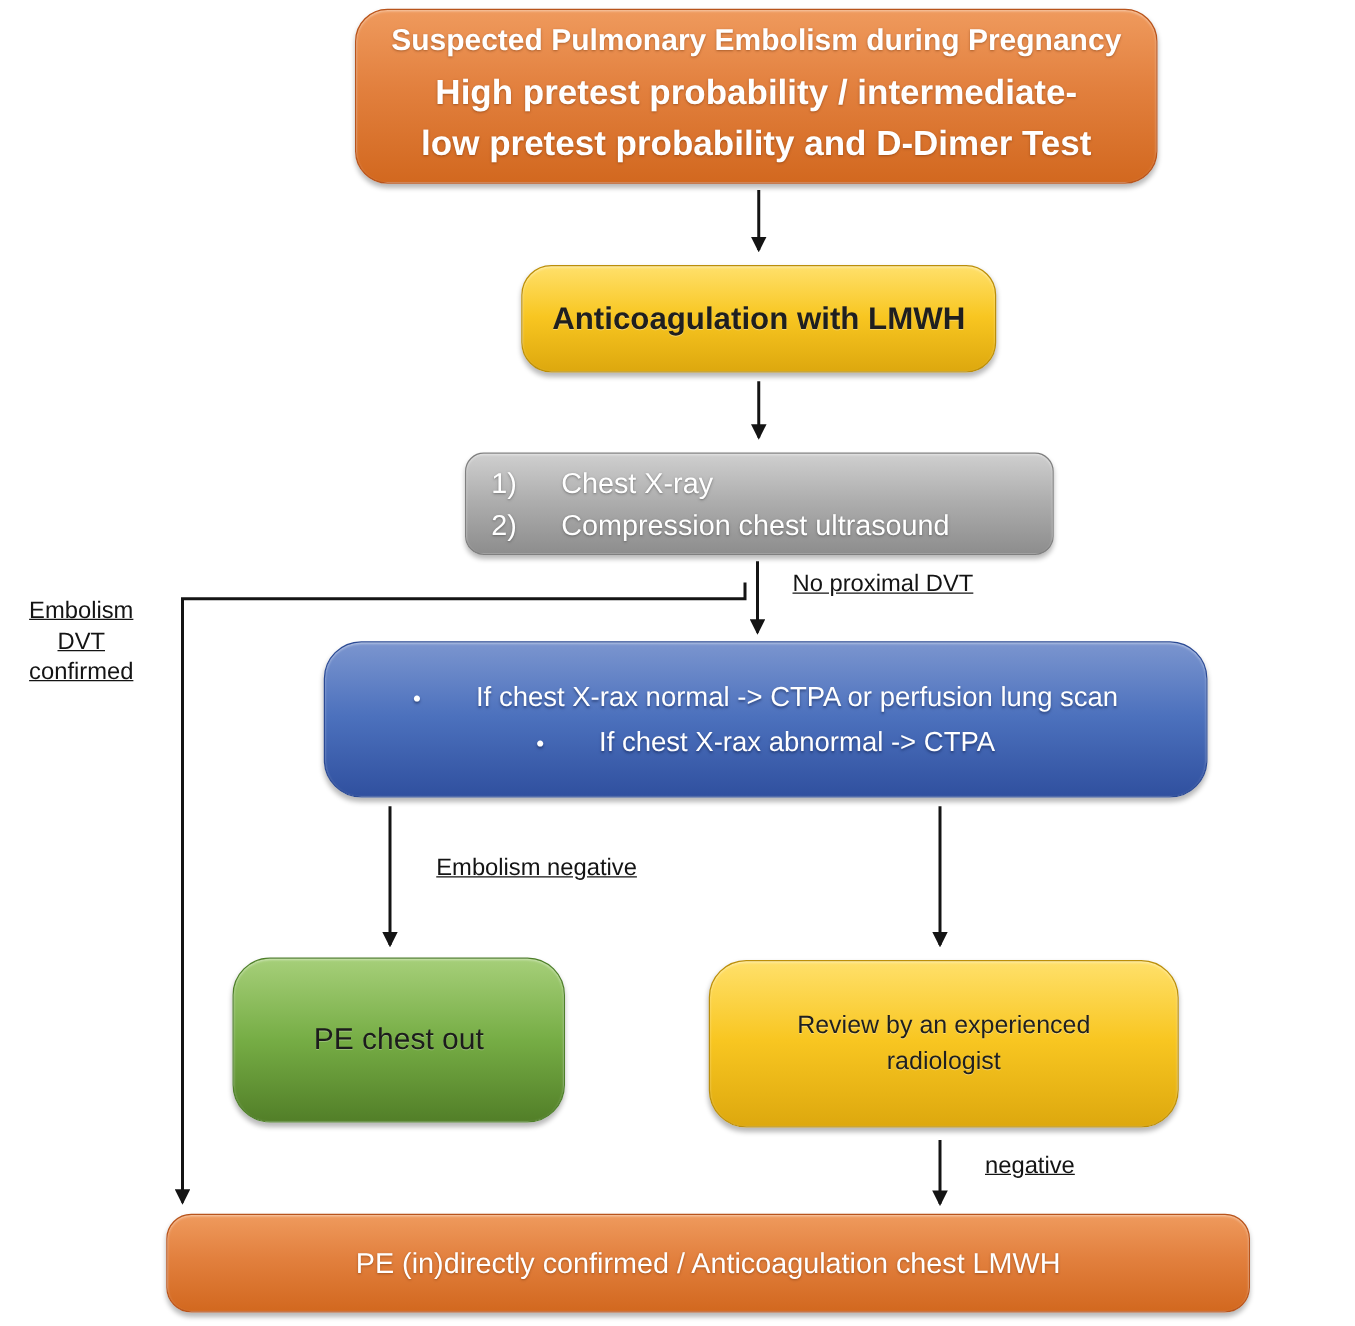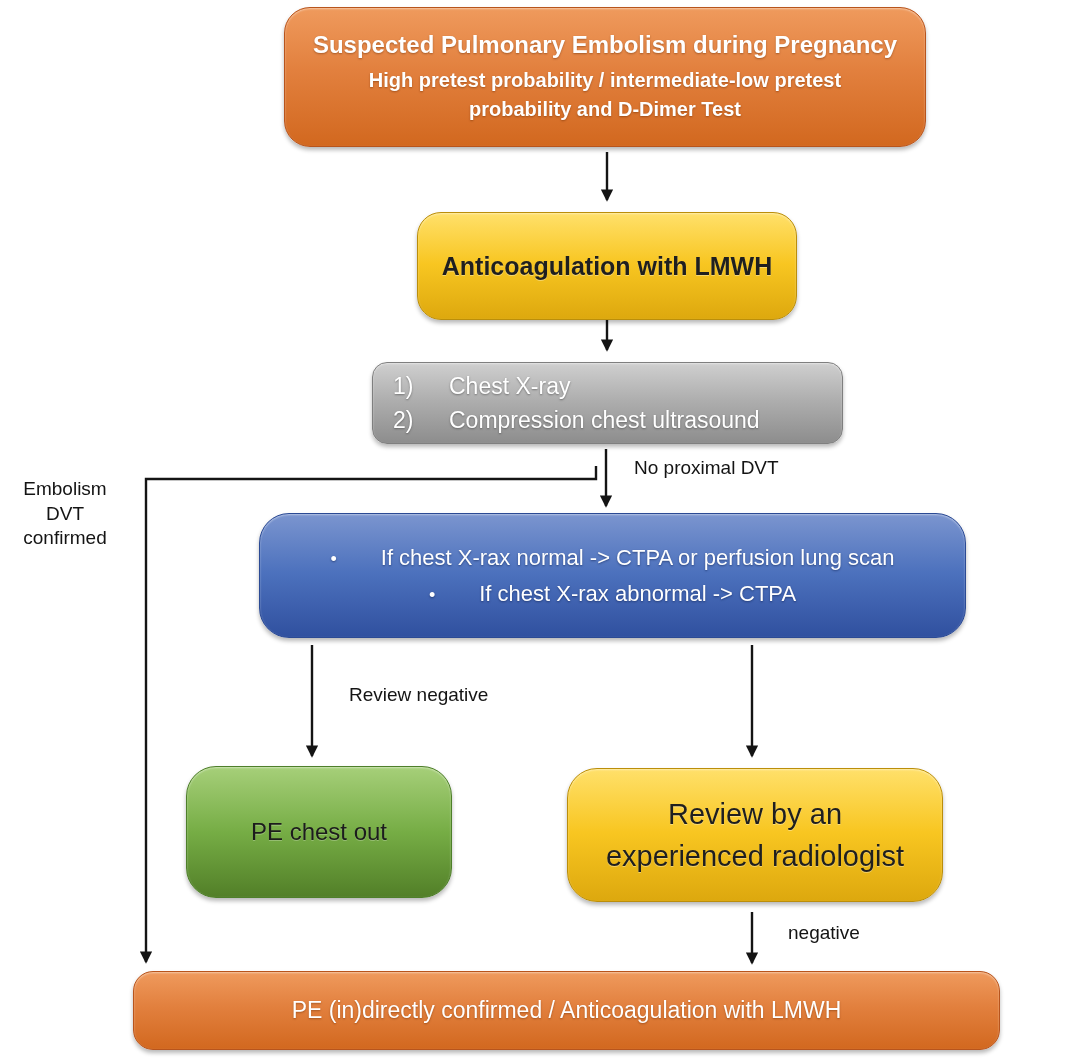--- a/index.html
+++ b/index.html
@@ -63,46 +63,47 @@
   }
   .node-green {
     background: linear-gradient(180deg, #a6cf79 0%, #76ad45 50%, #527f28 100%);
     border: 1px solid #4e7f2a;
     color: #1c1c1c;
     text-shadow: 0 1px 0 rgba(255,255,255,0.25);
   }
 
   #node-start { left: 284px; top: 7px; width: 642px; height: 140px; border-radius: 26px; }
   #node-start .node-title { font-size: 24px; font-weight: 600; margin-bottom: 7px; }
-  #node-start .node-subtitle { font-size: 20px; font-weight: 600; max-width: 560px; line-height: 1.45; }
+  #node-start .node-subtitle { font-size: 28px; font-weight: 600; max-width: 560px; line-height: 1.45; }
 
-  #node-anticoagulation { left: 417px; top: 212px; width: 380px; height: 108px; border-radius: 24px; font-size: 25px; font-weight: 600; }
+  #node-anticoagulation { left: 417px; top: 212px; width: 380px; height: 86px; border-radius: 24px; font-size: 25px; font-weight: 600; }
 
   #node-tests { left: 372px; top: 362px; width: 471px; height: 82px; border-radius: 15px; align-items: stretch; padding: 6px 0 6px 20px; font-size: 23px; text-align: left; }
   #node-tests .list-line { display: flex; line-height: 1.5; }
   #node-tests .list-num { width: 56px; flex: 0 0 56px; }
 
   #node-imaging { left: 259px; top: 513px; width: 707px; height: 125px; border-radius: 30px; font-size: 22px; }
   #node-imaging .bullet-line { display: flex; justify-content: center; align-items: baseline; gap: 44px; line-height: 1.6; }
   #node-imaging .bullet-glyph { font-size: 18px; }
 
   #node-ruled-out { left: 186px; top: 766px; width: 266px; height: 132px; border-radius: 30px; font-size: 24px; }
 
-  #node-review { left: 567px; top: 768px; width: 376px; height: 134px; border-radius: 30px; font-size: 29px; }
+  #node-review { left: 567px; top: 768px; width: 376px; height: 134px; border-radius: 30px; font-size: 20px; }
   #node-review .node-label { max-width: 320px; line-height: 1.45; }
 
   #node-confirmed { left: 133px; top: 971px; width: 867px; height: 79px; border-radius: 20px; font-size: 23px; }
 
   .edge-label {
     position: absolute;
     z-index: 2;
     font-size: 19px;
     color: #141414;
     line-height: 1.3;
     white-space: nowrap;
+    text-decoration: underline;
   }
   #label-no-proximal-dvt { left: 634px; top: 456px; }
   #label-proximal-dvt { left: 2px; top: 477px; width: 126px; text-align: center; white-space: normal; }
   #label-imaging-negative { left: 349px; top: 683px; }
   #label-imaging-indeterminate { left: 765px; top: 687px; }
   #label-positive { left: 788px; top: 921px; }
 </style>
 </head>
 <body>
 
@@ -156,25 +157,25 @@
 
   <section class="node node-green" id="node-ruled-out">
     <div class="node-label">PE chest out</div>
   </section>
 
   <section class="node node-yellow" id="node-review">
     <div class="node-label">Review by an experienced radiologist</div>
   </section>
 
   <section class="node node-orange" id="node-confirmed">
-    <div class="node-label">PE (in)directly confirmed / Anticoagulation with LMWH</div>
+    <div class="node-label">PE (in)directly confirmed / Anticoagulation chest LMWH</div>
   </section>
 
   <div class="edge-label" id="label-no-proximal-dvt">No proximal DVT</div>
 
   <div class="edge-label" id="label-proximal-dvt">Embolism DVT confirmed</div>
 
-  <div class="edge-label" id="label-imaging-negative">Review negative</div>
+  <div class="edge-label" id="label-imaging-negative">Embolism negative</div>
 
 
   <div class="edge-label" id="label-positive">negative</div>
 
 </div>
 
 </body></html>

